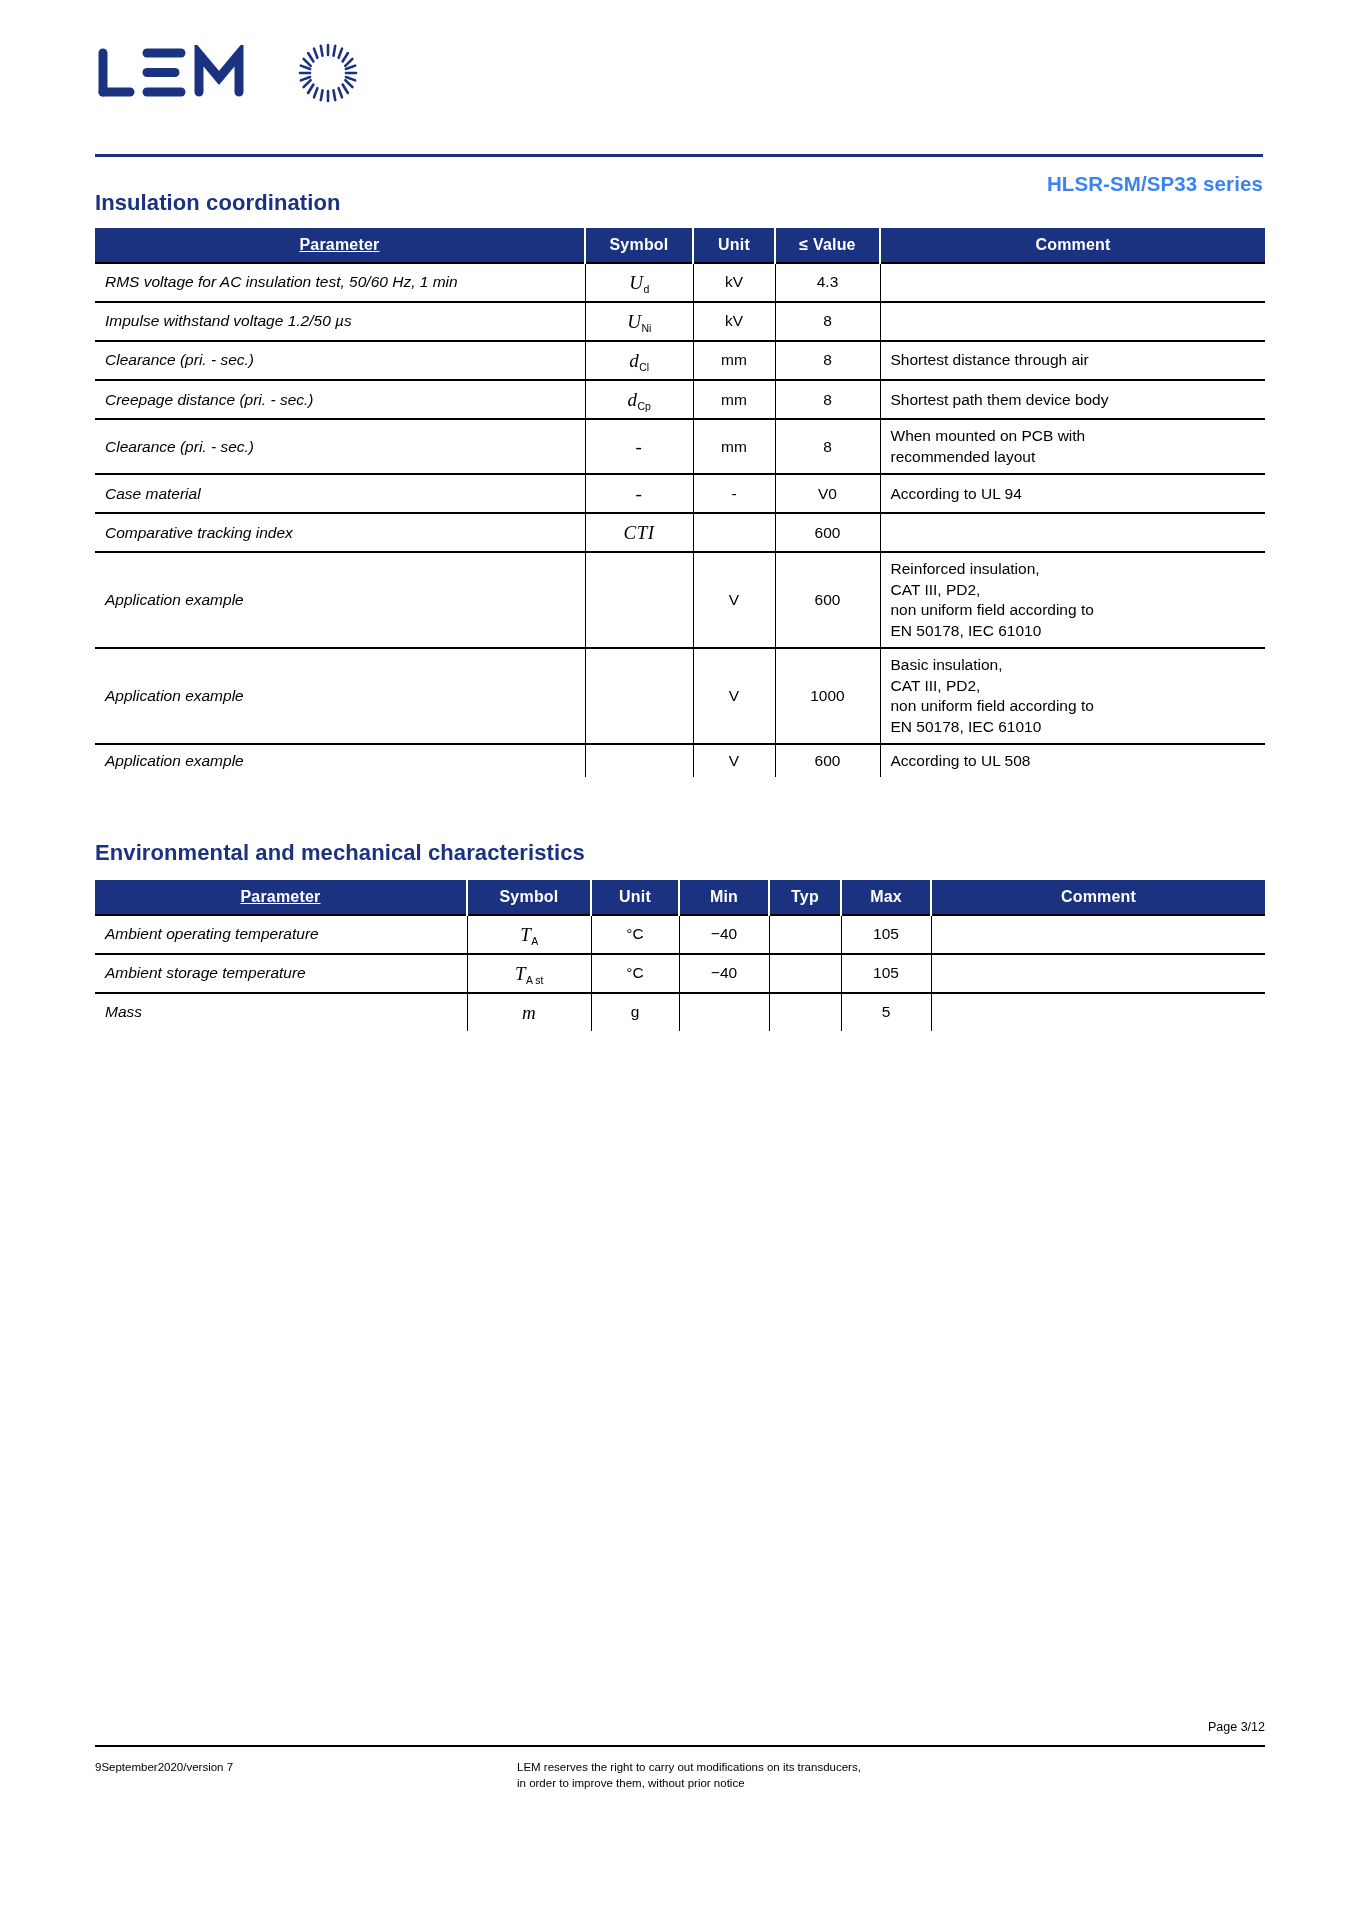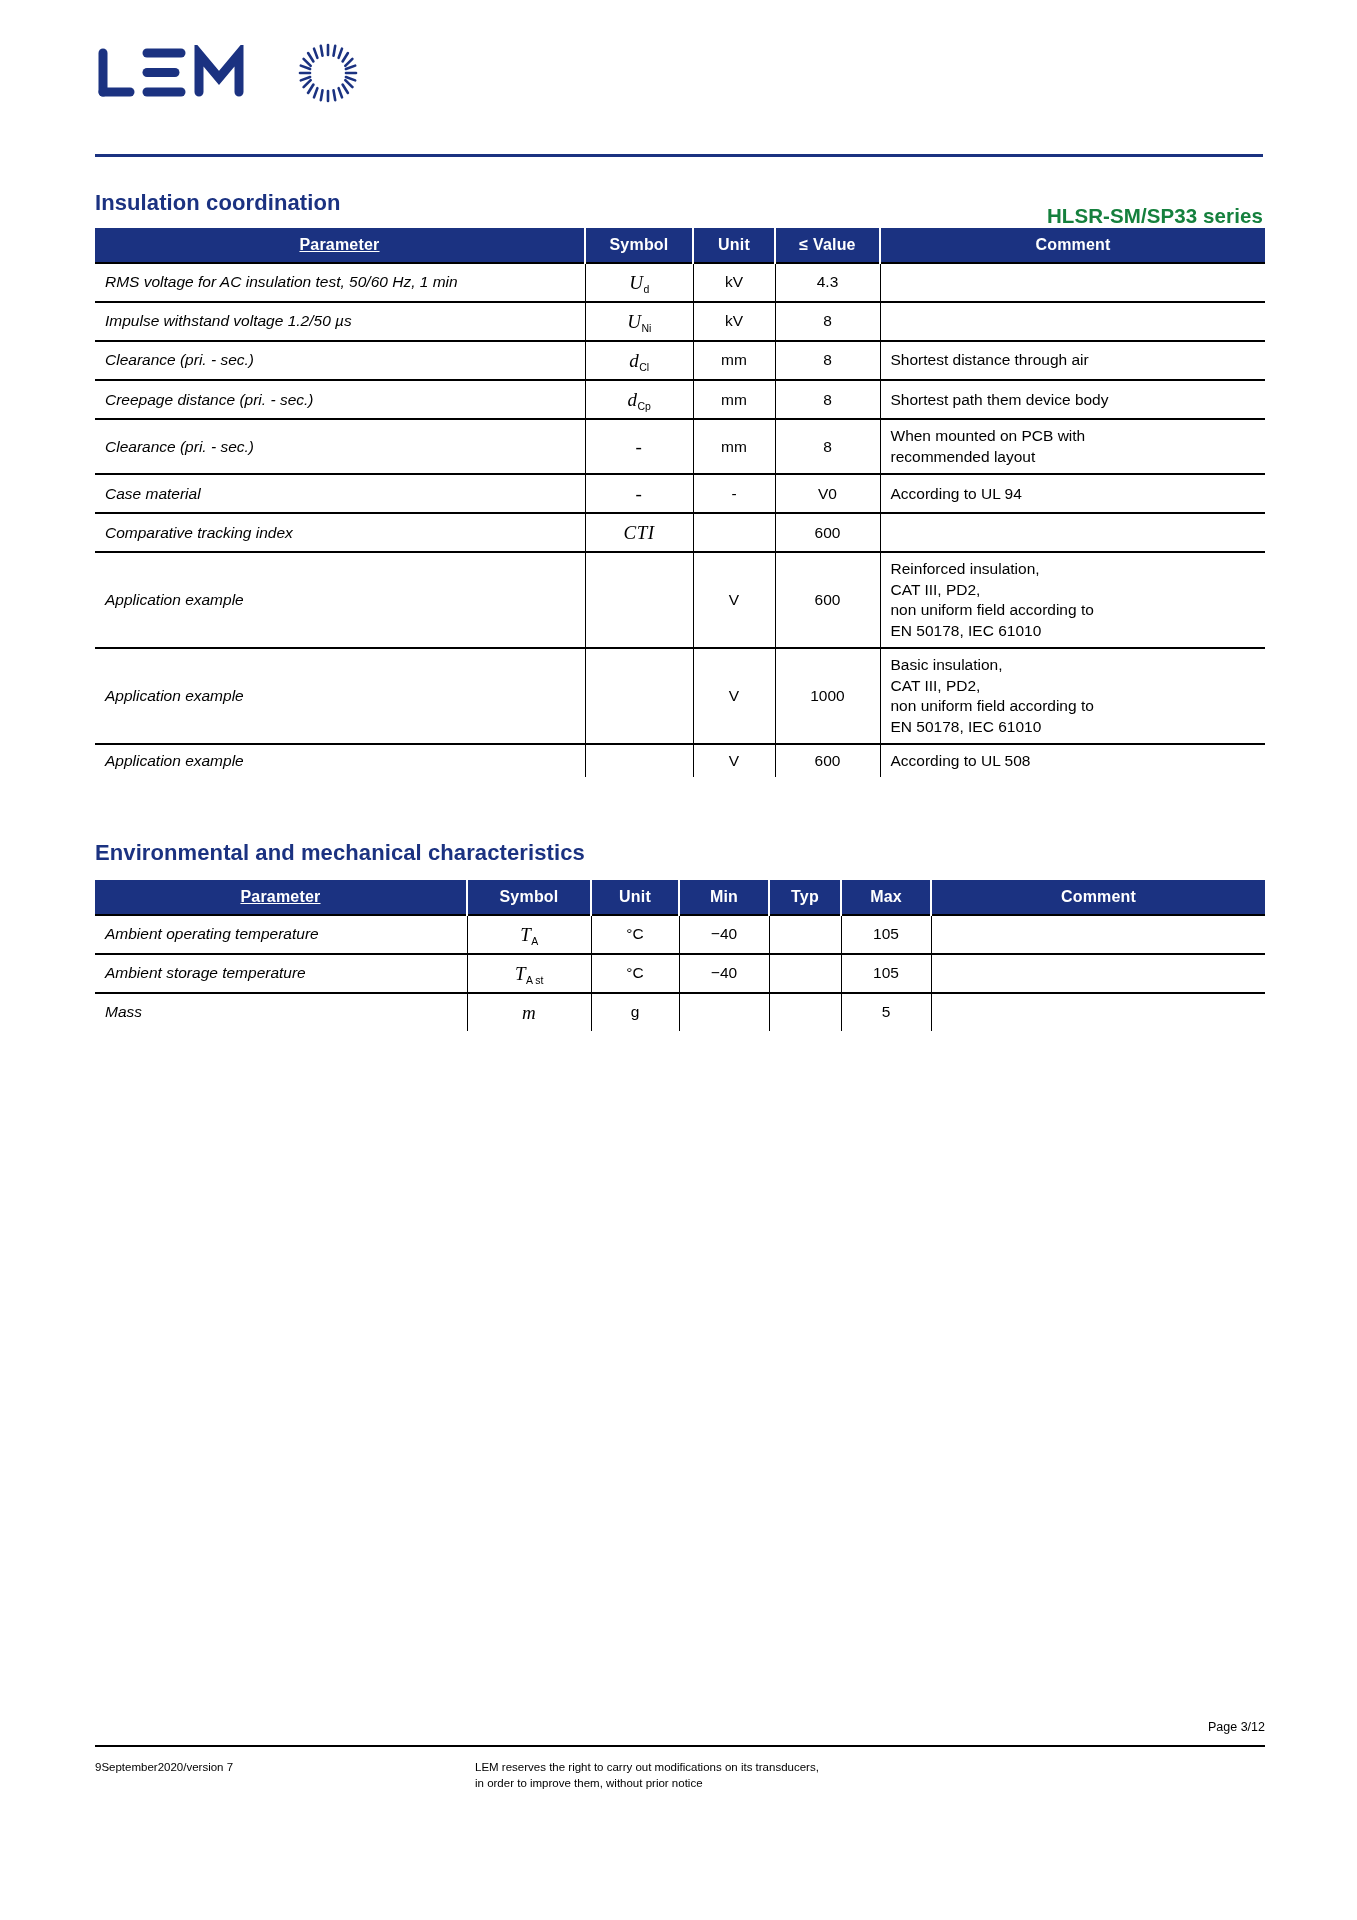--- a/index.html
+++ b/index.html
@@ -50,24 +50,23 @@
     width: 1168px;
     height: 3px;
     background: #1b3281;
   }
   .header-title {
     position: absolute;
     right: 0;
     top: 130px;
     font-size: 20.5px;
     font-weight: bold;
-    color: #15803d;
+    color: #3b82f6;
     letter-spacing: 0.1px;
     white-space: nowrap;
-    margin-top: 32px;
   }
 
   
   .section-title {
     position: absolute;
     left: 95px;
     font-size: 22px;
     font-weight: bold;
     color: #1b3281;
     letter-spacing: 0.1px;
@@ -125,21 +124,21 @@
   .sym sub {
     font-family: "Liberation Sans", sans-serif;
     font-style: normal;
     font-size: 10.5px;
     vertical-align: baseline;
     position: relative;
     top: 4px;
     left: 0.5px;
   }
   .sym.nosub { letter-spacing: 0.5px; }
-  .ml { white-space: pre-line; }
+  .ml { white-space: pre-line; margin-left: 42px; }
 
   
   .footer {
     position: absolute;
     left: 95px;
     top: 1745px;
     width: 1170px;
   }
   .page-number {
     position: absolute;

